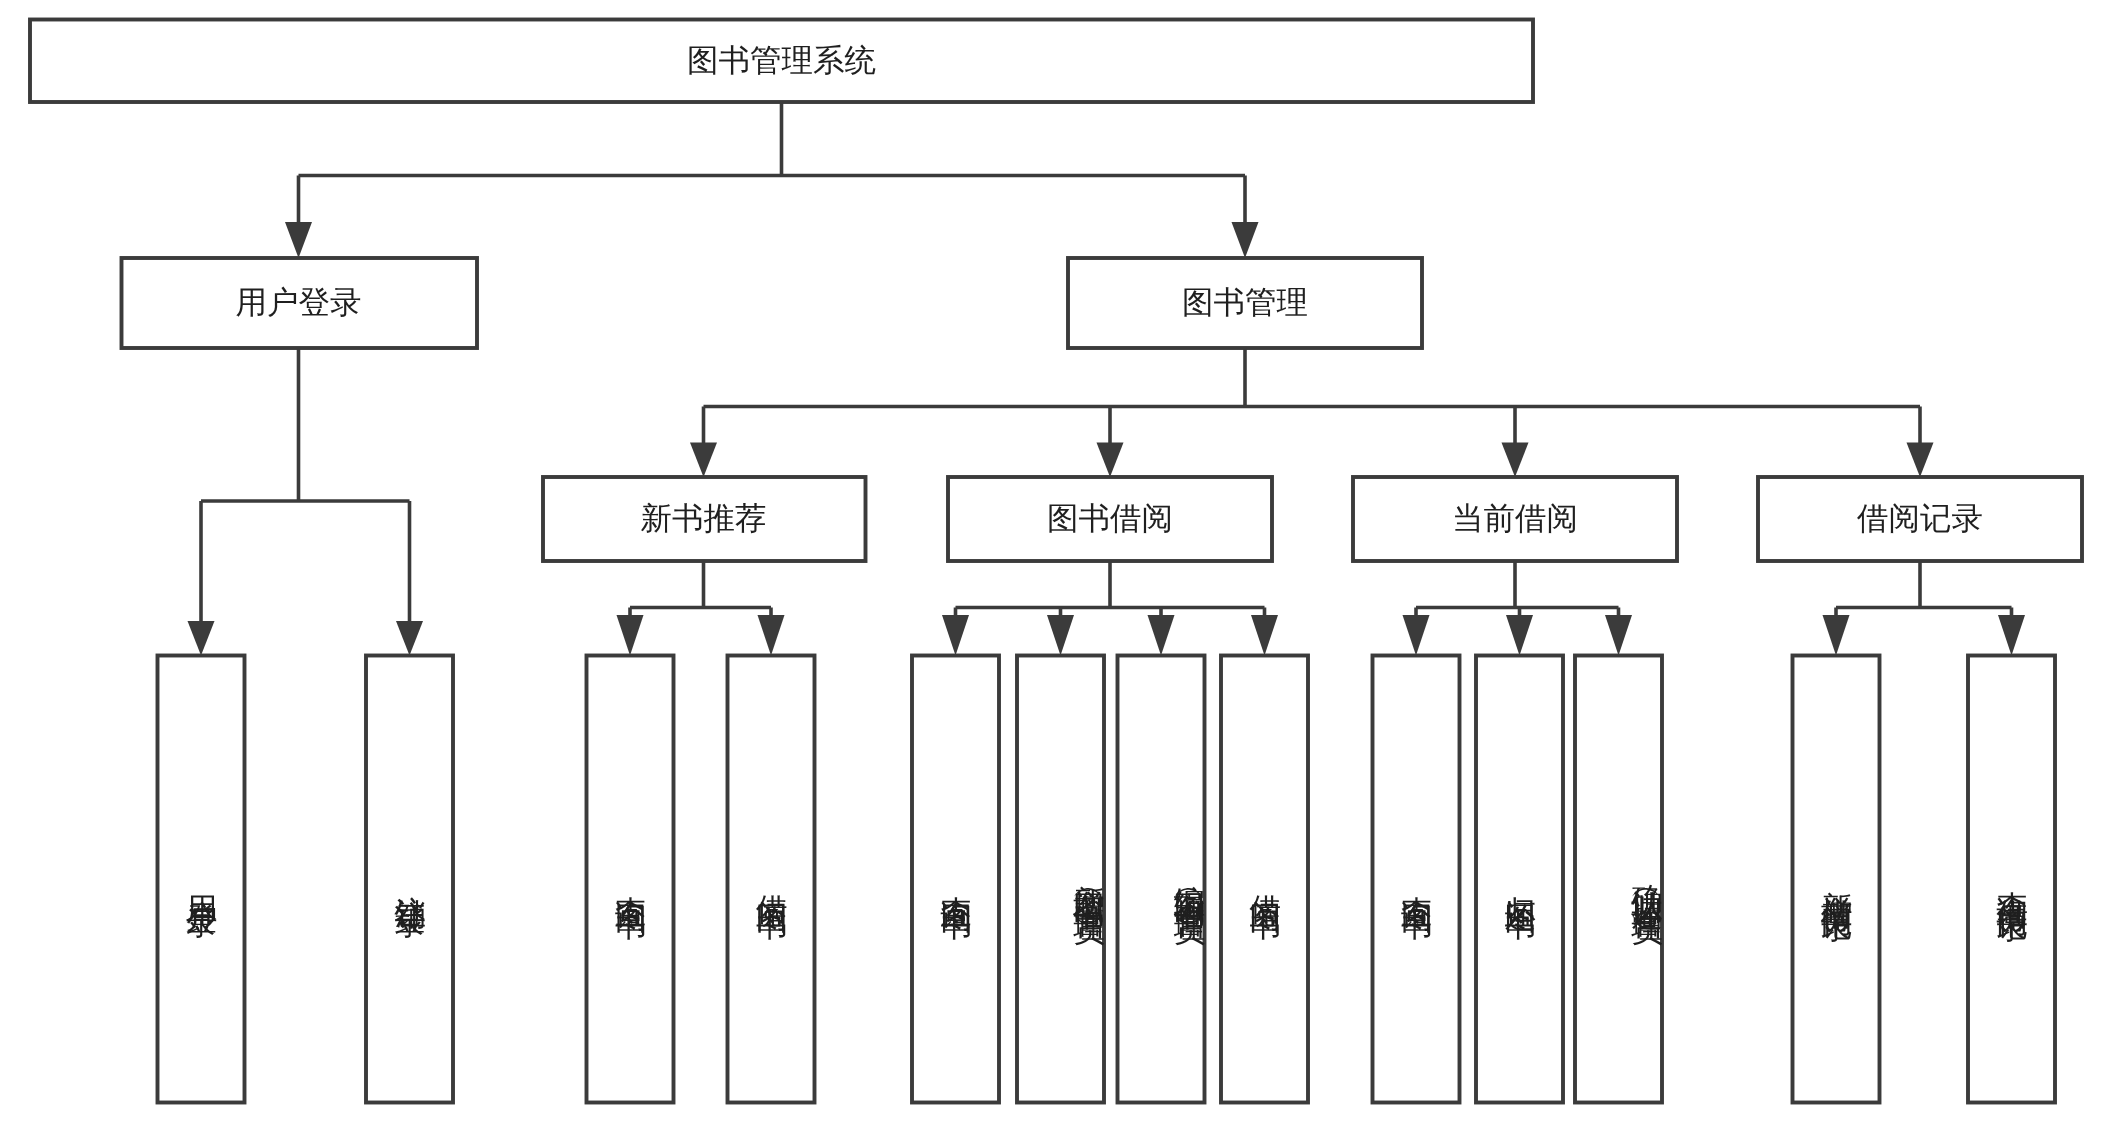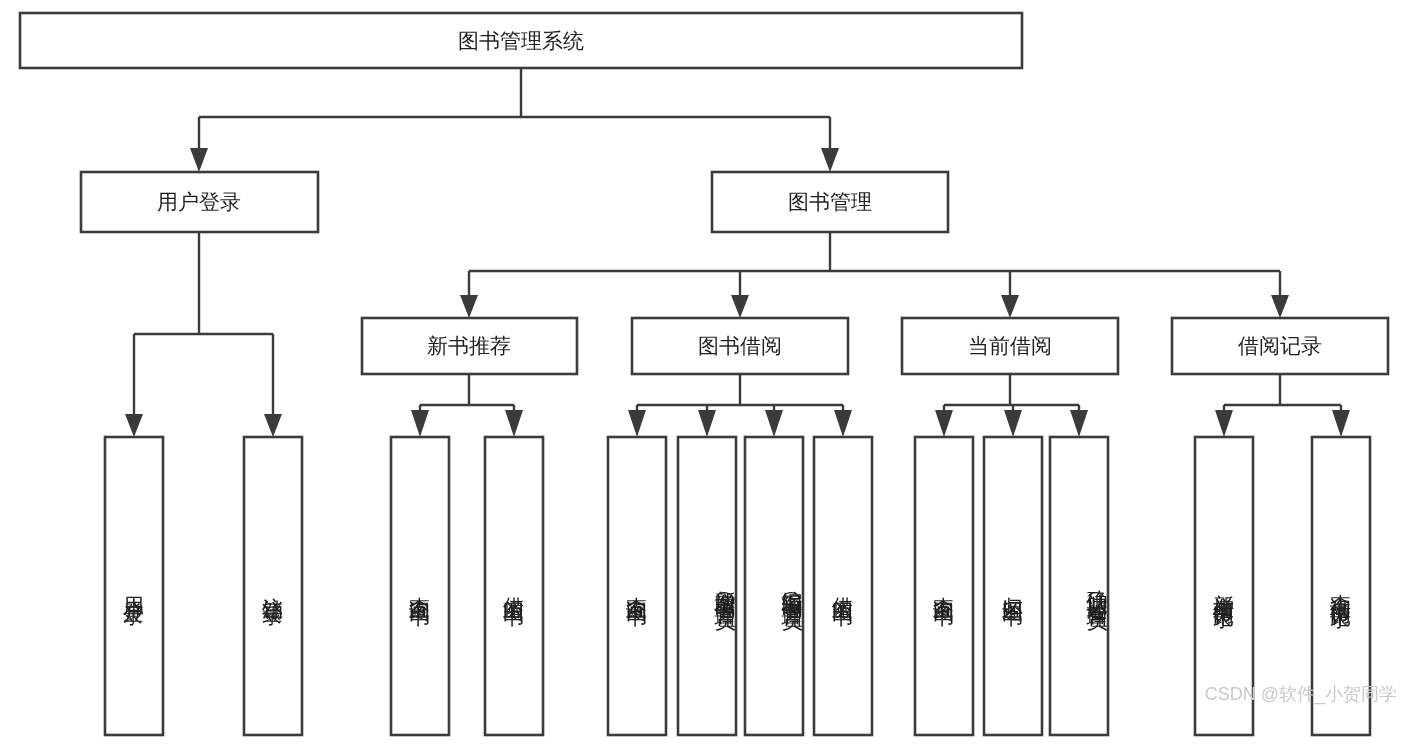--- a/index.html
+++ b/index.html
@@ -216,14 +216,13 @@
   <div class="node-label-v" style="left:608px;  top:437px; width:58px; height:298px;">查询图书</div>
   <div class="node-label-v" style="left:678px;  top:443px; width:58px; height:286px; align-items:flex-start;">新增图书（管理员）</div>
   <div class="node-label-v" style="left:745px;  top:443px; width:58px; height:286px; align-items:flex-start;">编辑图书（管理员）</div>
   <div class="node-label-v" style="left:814px;  top:437px; width:58px; height:298px;">借阅图书</div>
   <div class="node-label-v" style="left:915px;  top:437px; width:58px; height:298px;">查询图书</div>
   <div class="node-label-v" style="left:984px;  top:437px; width:58px; height:298px;">归还图书</div>
   <div class="node-label-v" style="left:1050px; top:443px; width:58px; height:286px; align-items:flex-start;">确认归还（管理员）</div>
   <div class="node-label-v" style="left:1195px; top:437px; width:58px; height:298px;">新增借阅记录</div>
   <div class="node-label-v" style="left:1312px; top:437px; width:58px; height:298px;">查询借阅记录</div>
 
-  <div class="watermark">CSDN @软件_小贺同学</div>
 </div>
 
 </body></html>

